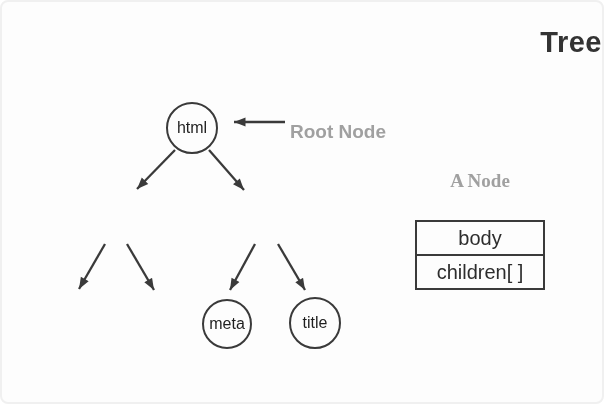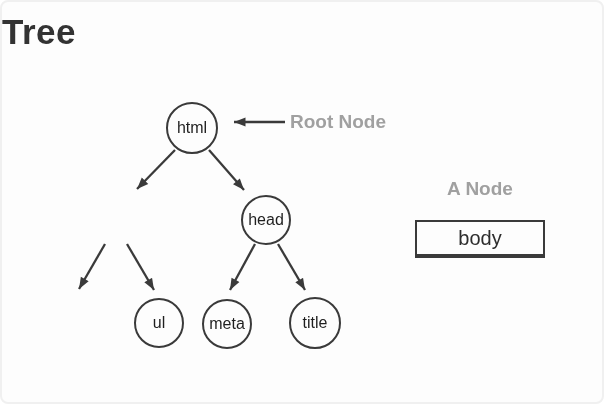--- a/index.html
+++ b/index.html
@@ -9,25 +9,25 @@
     height: 404px;
     box-sizing: border-box;
     background: #fdfdfd;
     border: 2px solid #f0f0f0;
     border-radius: 8px;
     font-family: "Liberation Sans", sans-serif;
     overflow: hidden;
   }
   .title {
     position: absolute;
-    top: 10px;
+    top: 24px;
     left: 0;
     width: 100%;
-    text-align: left;
-    font-size: 35px;
+    text-align: right;
+    font-size: 29px;
     font-weight: bold;
     color: #333333;
     letter-spacing: 0.5px;
   }
   .edges-svg {
     position: absolute;
     left: 0;
     top: 0;
     width: 604px;
     height: 404px;
@@ -51,23 +51,24 @@
   .n-div   { left:  43px; top: 295px; width: 52px; height: 52px; }
   .n-ul    { left: 132px; top: 296px; width: 50px; height: 50px; }
   .n-meta  { left: 200px; top: 297px; width: 50px; height: 50px; }
   .n-title { left: 287px; top: 295px; width: 52px; height: 52px; }
   .muted-label {
     position: absolute;
     color: #a0a0a0;
     font-weight: bold;
     font-size: 19px;
     white-space: nowrap;
+    margin-top: 10px;
   }
   .root-label  { left: 288px; top: 109px; }
-  .anode-label { left: 413px; top: 176px; width: 130px; text-align: center; }
+  .anode-label { left: 413px; top: 158px; width: 130px; text-align: center; font-family: Liberation Serif, serif; }
   .struct-box {
     position: absolute;
     left: 413px;
     top: 218px;
     width: 130px;
     box-sizing: border-box;
     border: 2px solid #3a3a3a;
     background: #fdfdfd;
   }
   .struct-row {
@@ -98,34 +99,29 @@
     <line x1="103" y1="242" x2="77" y2="287" stroke="#3a3a3a" stroke-width="2.3" marker-end="url(#arrow)"></line>
     <line x1="125" y1="242" x2="152" y2="288" stroke="#3a3a3a" stroke-width="2.3" marker-end="url(#arrow)"></line>
     <line x1="253" y1="242" x2="228" y2="288" stroke="#3a3a3a" stroke-width="2.3" marker-end="url(#arrow)"></line>
     <line x1="276" y1="242" x2="303" y2="288" stroke="#3a3a3a" stroke-width="2.3" marker-end="url(#arrow)"></line>
     <line x1="283" y1="120" x2="232" y2="120" stroke="#3a3a3a" stroke-width="2.6" marker-end="url(#arrow)"></line>
   </svg>
 
   <div class="node n-html">
       <span>html</span>
     </div>
-  <div class="node n-head">
-      <span>head</span>
-    </div>
-  <div class="node n-ul">
-      <span>ul</span>
-    </div>
   <div class="node n-title">
       <span>title</span>
     </div>
   <div class="node n-meta">
       <span>meta</span>
     </div>
 
   <div class="muted-label root-label">Root Node</div>
 
   <div class="muted-label anode-label">A Node</div>
 
   <div class="struct-box">
     <div class="struct-row first">body</div>
+    <div class="struct-row">children[ ]</div>
   </div>
 
 </div>
 
 </body></html>

